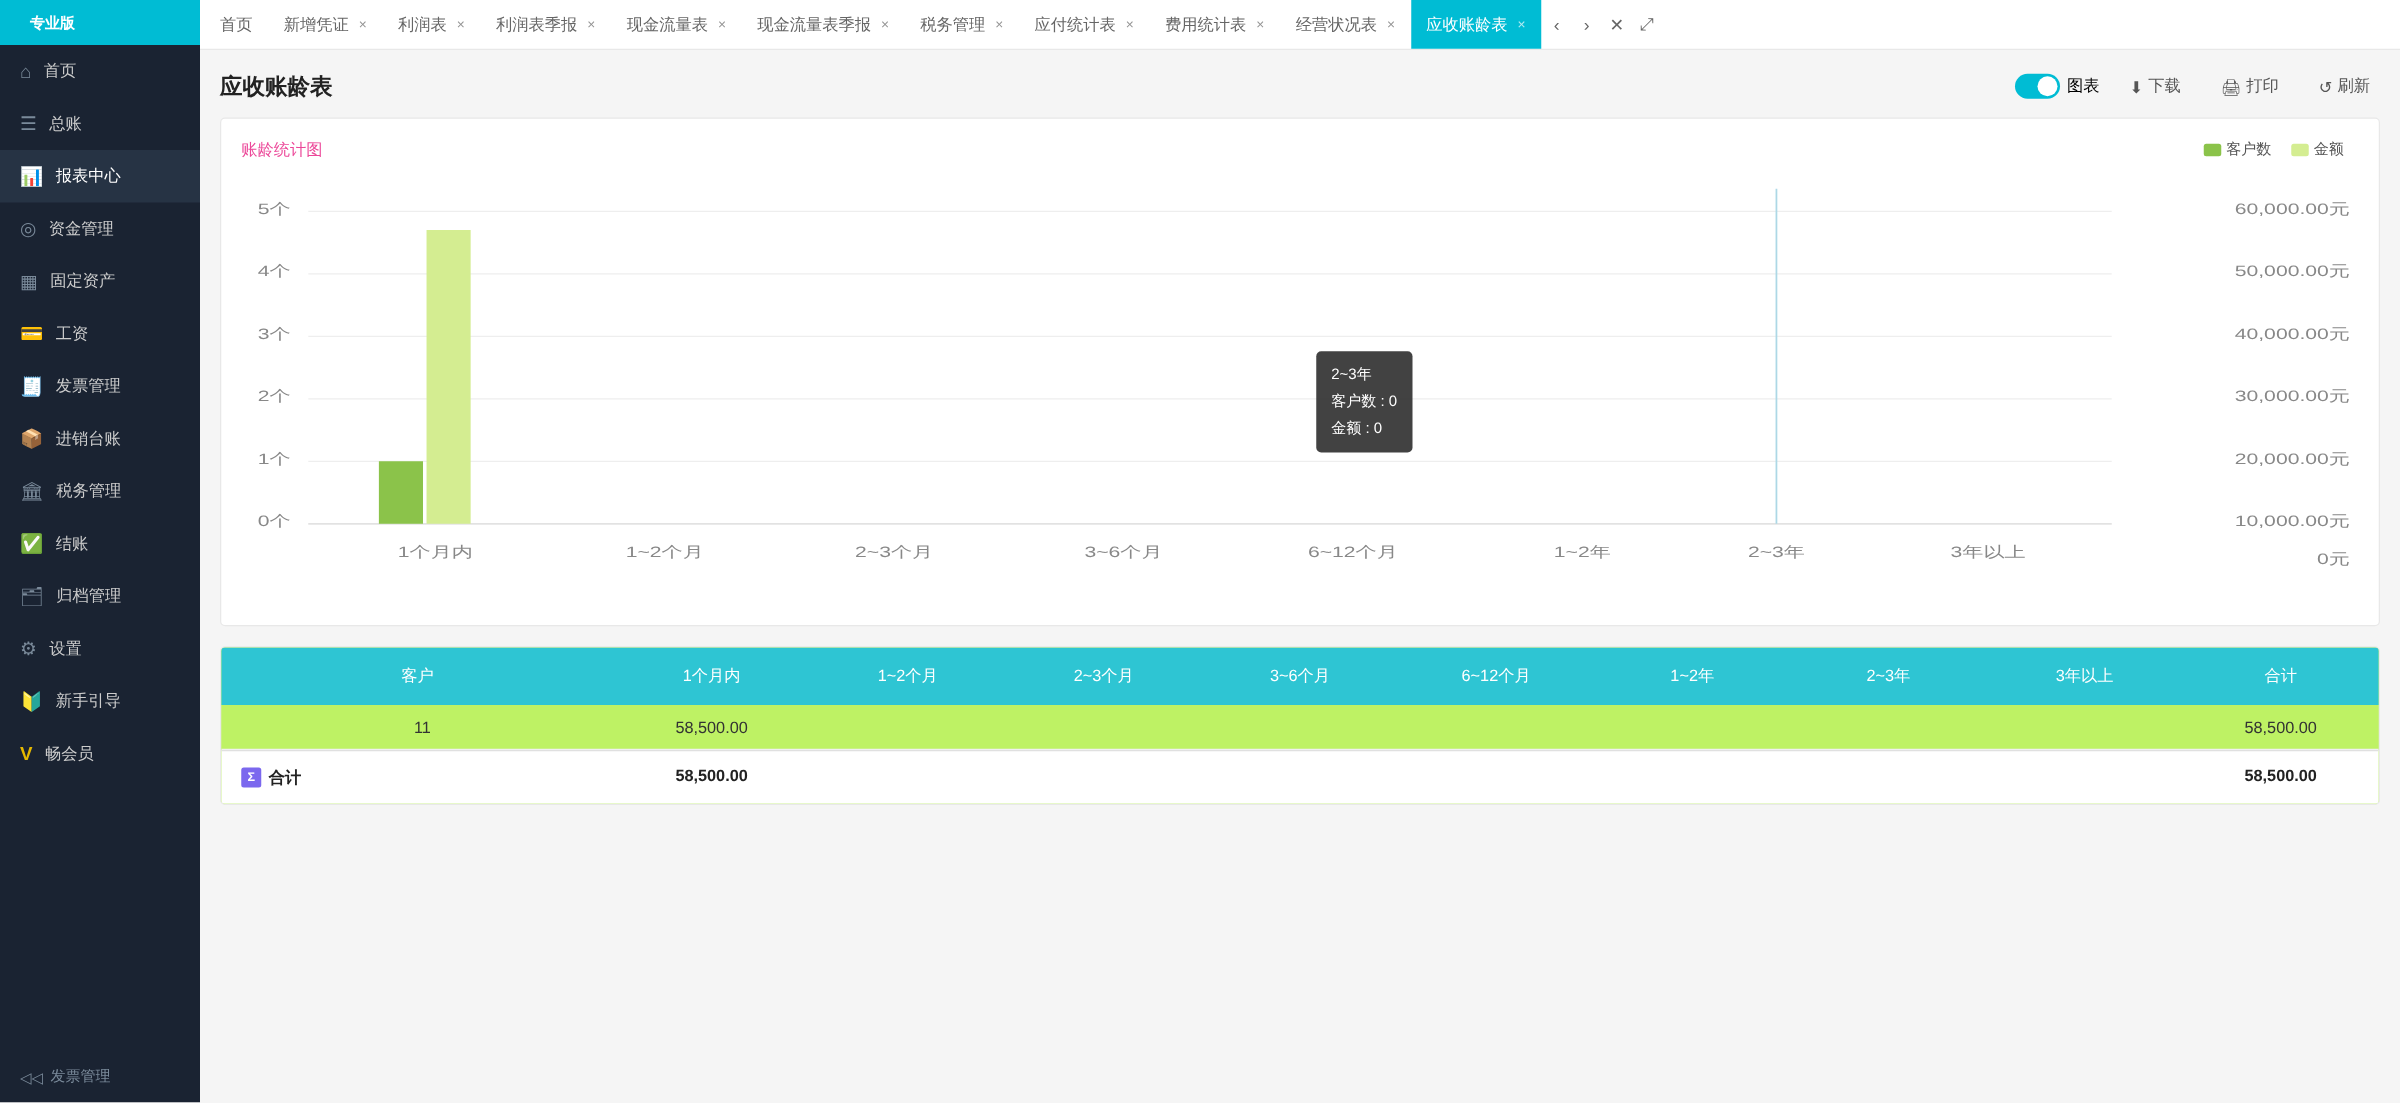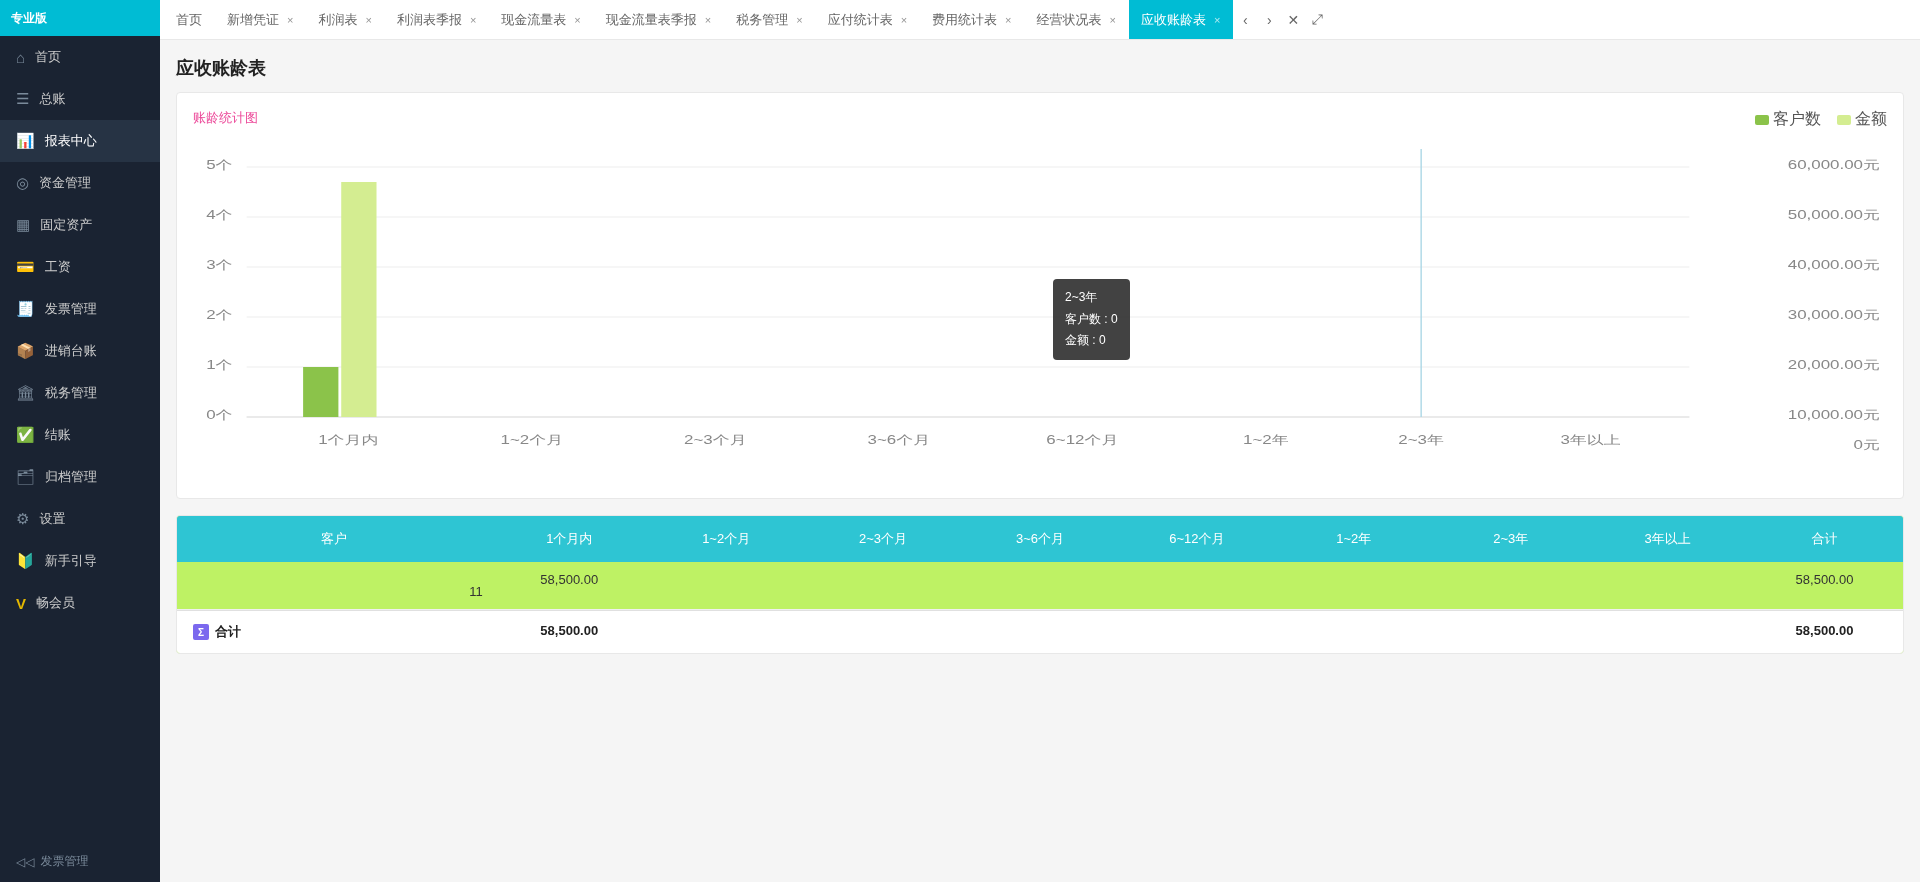--- a/index.html
+++ b/index.html
@@ -13,21 +13,21 @@
       display: flex;
       flex-direction: column;
       height: 100%;
       flex-shrink: 0;
     }
     .sidebar-logo {
       background: #00bcd4;
       height: 36px;
       display: flex;
       align-items: center;
-      padding: 0 11px;
+      padding: 0 24px;
       font-size: 12px;
       color: #fff;
       font-weight: bold;
     }
     .sidebar-item {
       display: flex;
       align-items: center;
       padding: 12px 16px;
       cursor: pointer;
       color: #ccc;
@@ -167,25 +167,25 @@
       position: relative;
     }
     .chart-title {
       font-size: 13px;
       color: #ec4899;
       margin-bottom: 12px;
     }
     .chart-legend {
       position: absolute;
       top: 16px;
-      right: 16px;
+      right: 28px;
       display: flex;
       gap: 16px;
       align-items: center;
-      font-size: 16px;
+      font-size: 12px;
       color: #555;
     }
     .legend-item {
       display: flex;
       align-items: center;
       gap: 4px;
     }
     .legend-dot {
       width: 14px;
       height: 10px;
@@ -233,21 +233,21 @@
       display: grid;
       grid-template-columns: 2fr 1fr 1fr 1fr 1fr 1fr 1fr 1fr 1fr 1fr;
       border-bottom: 1px solid #f0f0f0;
     }
     .table-cell {
       padding: 10px 8px;
       text-align: center;
       font-size: 13px;
       color: #333;
     }
-    .table-cell.left { text-align: right; padding-left: 16px; margin-top: 12px; }
+    .table-cell.left { text-align: center; padding-left: 16px; }
     .table-footer-row {
       display: grid;
       grid-template-columns: 2fr 1fr 1fr 1fr 1fr 1fr 1fr 1fr 1fr 1fr;
       background: #fff;
       border-top: 1px solid #e0e0e0;
     }
     .table-footer-cell {
       padding: 12px 8px;
       text-align: center;
       font-size: 13px;
@@ -391,20 +391,40 @@
     <div class="tab-nav-btn">‹</div>
     <div class="tab-nav-btn">›</div>
     <div class="tab-nav-btn">✕</div>
     <div class="tab-nav-btn">⤢</div>
   </div>
 
   <div class="page-content">
 
     <div class="page-header">
       <h2 class="page-title">应收账龄表</h2>
+      <div class="page-actions">
+        <div class="toggle-switch">
+          <div class="toggle-track">
+            <div class="toggle-thumb"></div>
+          </div>
+          <span>图表</span>
+        </div>
+        <div class="action-btn">
+          <span>⬇</span>
+          <span>下载</span>
+        </div>
+        <div class="action-btn">
+          <span>🖨</span>
+          <span>打印</span>
+        </div>
+        <div class="action-btn">
+          <span>↺</span>
+          <span>刷新</span>
+        </div>
+      </div>
     </div>
 
     <div class="chart-container">
       <div class="chart-title">账龄统计图</div>
       <div class="chart-legend">
         <div class="legend-item">
           <div class="legend-dot" style="background:#8bc34a;"></div>
           <span>客户数</span>
         </div>
         <div class="legend-item">

